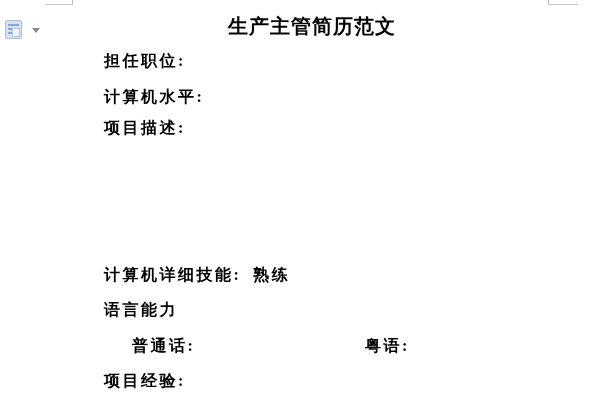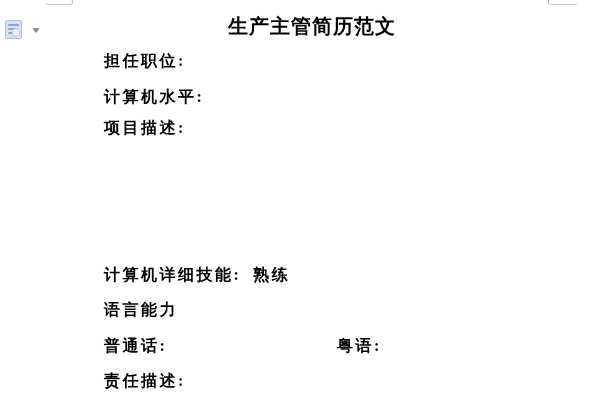--- a/index.html
+++ b/index.html
@@ -1,15 +1,15 @@
 <!DOCTYPE html>
 <html><head>
 <meta charset="utf-8">
 <style>
-  * { margin: 0; padding: 0; box-sizing: border-box; border-radius: 20px; }
+  * { margin: 0; padding: 0; box-sizing: border-box; }
   html, body { background: #ffffff; }
   body {
     font-family: "Liberation Serif", "DejaVu Serif", serif;
     width: 600px; height: 401px;
     position: relative;
     overflow: hidden;
   }
   .page {
     position: absolute;
     left: 0; top: 0;
@@ -91,21 +91,21 @@
   }
   .row .col2 { position: absolute; }
   .r1  { top: 51px; }
   .r2  { top: 87px; }
   .r3  { top: 118px; }
   .r4  { top: 157px; }
   .r5  { top: 193px; }
   .r6  { top: 229px; }
   .r7  { top: 265px; }
   .r8  { top: 300px; }
-  .r9  { top: 336px; }
+  .r9  { top: 336px; margin-left: 28px; }
   .r10 { top: 371px; }
   .r6 .col2 { left: 241px; }  
   .r9 .col2 { left: 233px; }  
   .field-value { margin-left: 12px; }
 </style>
 </head>
 <body>
 
 <div class="page">
 
@@ -146,16 +146,16 @@
   <div class="row r8">
     <span>语言能力</span>
   </div>
 
   <div class="row r9">
     <span>普通话:</span>
     <span class="col2">粤语:</span>
   </div>
 
   <div class="row r10">
-    <span>责任描述:</span>
+    <span>项目经验:</span>
   </div>
 
 </div>
 
 </body></html>

